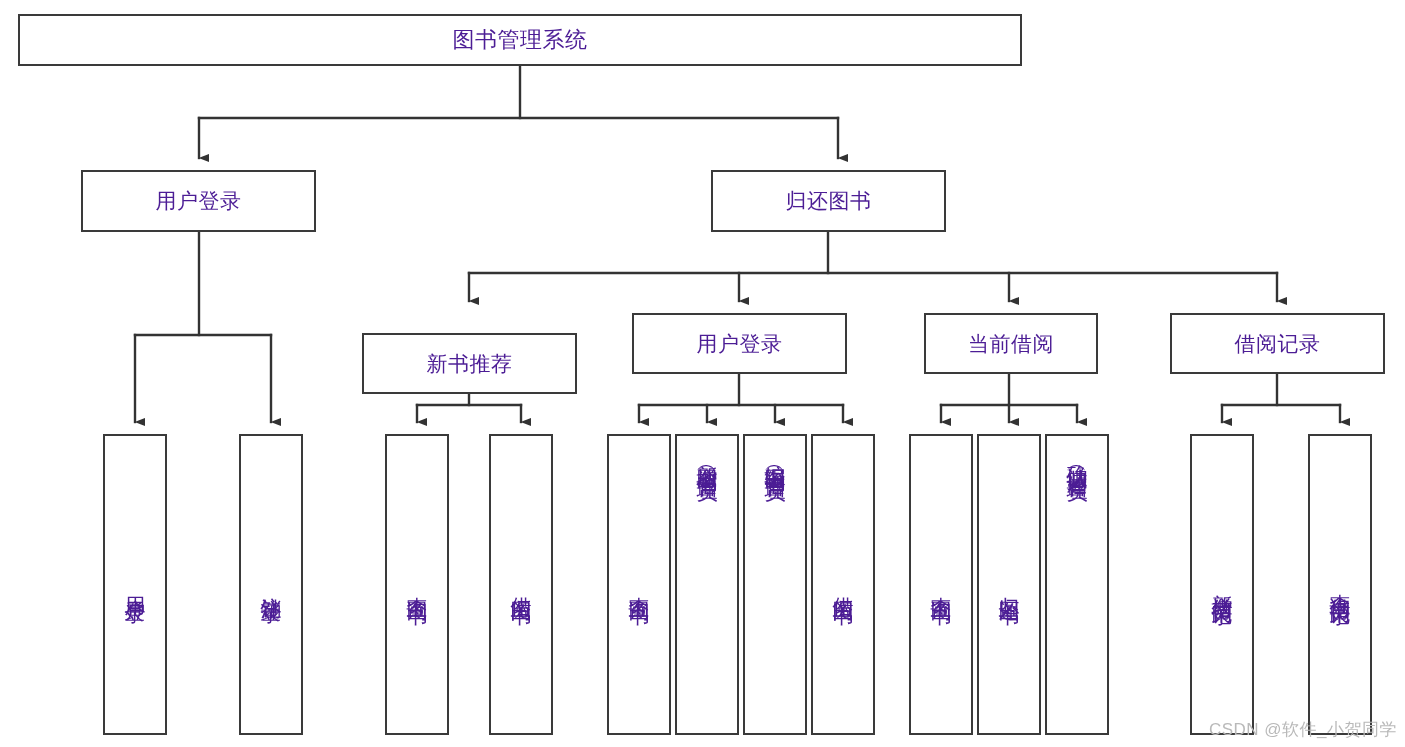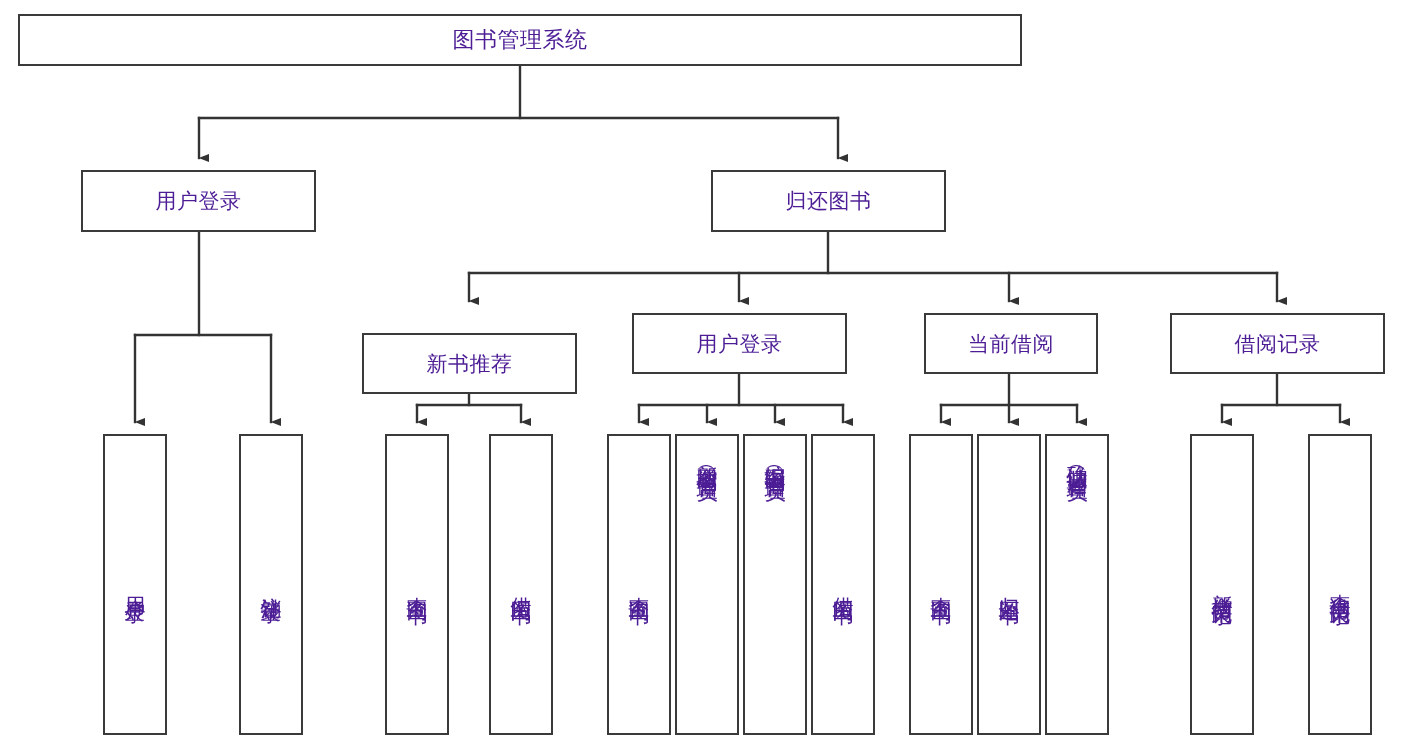--- a/index.html
+++ b/index.html
@@ -195,14 +195,15 @@
     <span class="node-label">确认归还（管理员）</span>
   </div>
 
   <div class="node vert centered" style="left:1190px; top:434px; width:64px; height:301px;">
     <span class="node-label">新增借阅记录</span>
   </div>
   <div class="node vert centered" style="left:1308px; top:434px; width:64px; height:301px;">
     <span class="node-label">查询借阅记录</span>
   </div>
 
+  <div id="watermark">CSDN @软件_小贺同学</div>
 
 </div>
 
 </body></html>

